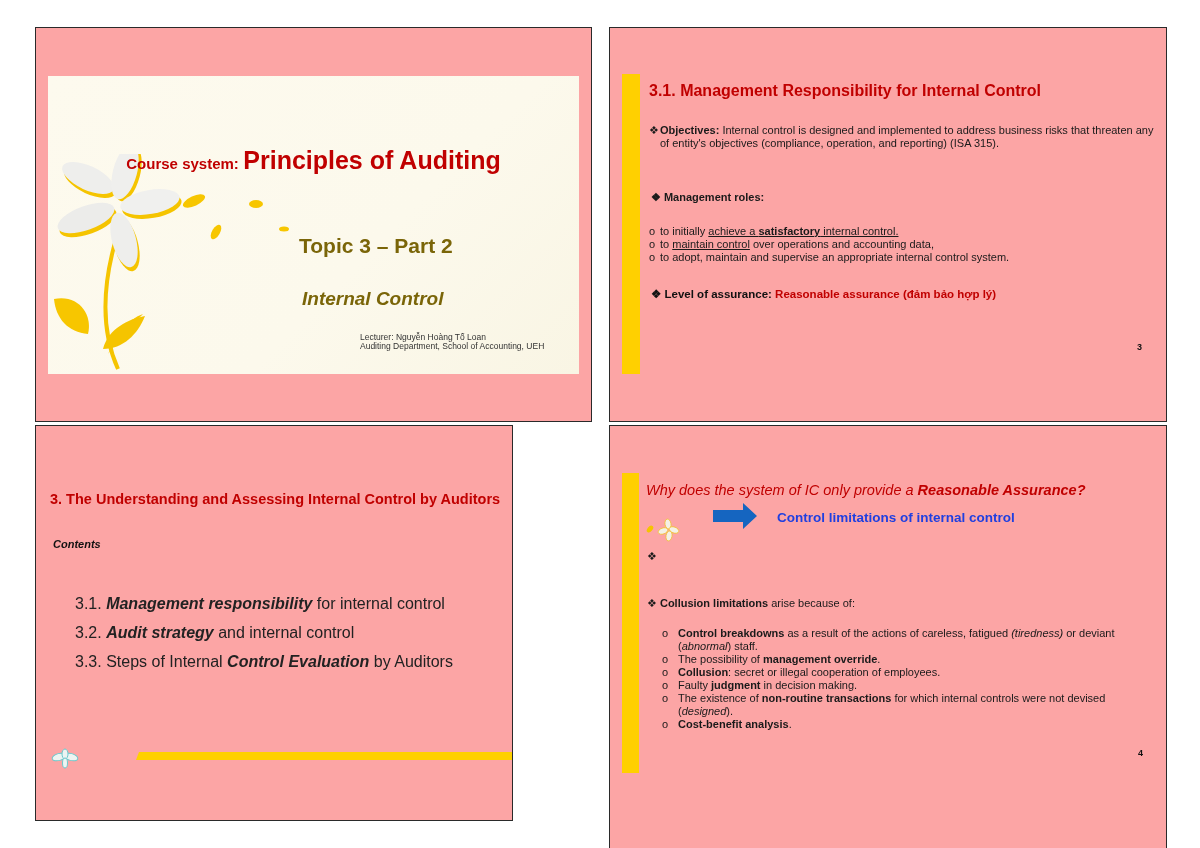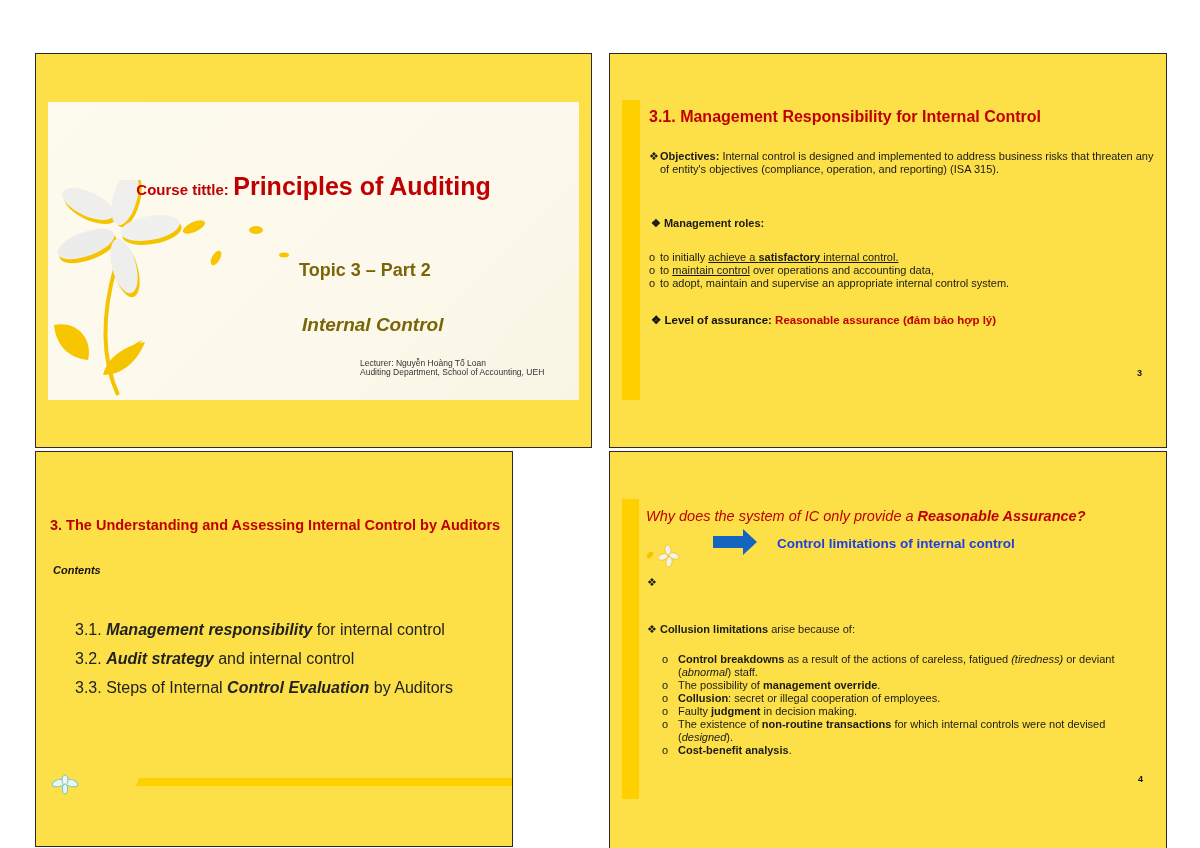--- a/index.html
+++ b/index.html
@@ -2,42 +2,41 @@
 <html><head>
 <meta charset="utf-8">
 <style>
   * { box-sizing: border-box; margin: 0; padding: 0; }
   html, body { width: 1200px; height: 848px; background: #ffffff; overflow: hidden; }
   body { position: relative; font-family: "Liberation Sans", sans-serif; color: #111; }
 
   .slide {
     position: absolute;
     border: 1.5px solid #2a2a2a;
-    background: #fde047;
+    background: #fca5a5;
     overflow: hidden;
-    margin-top: 26px;
   }
   #slide-1 { left: 35px; top: 27px; width: 557px; height: 395px; }
   #slide-3 { left: 609px; top: 27px; width: 558px; height: 395px; }
   #slide-2 { left: 35px; top: 425px; width: 478px; height: 396px; }
   #slide-4 { left: 609px; top: 425px; width: 558px; height: 448px; }
 
   
   .s1-bg {
     position: absolute; left: 12px; top: 48px; width: 531px; height: 298px;
     background: linear-gradient(135deg, #fdfaee 0%, #fcf9ec 60%, #f9f5e4 100%);
   }
   .s1-course {
     position: absolute; left: 0; top: 70px; width: 531px; text-align: center;
     color: #c00000; font-weight: bold; white-space: nowrap;
   }
   .s1-course .lbl { font-size: 15px; }
   .s1-course .ttl { font-size: 25px; text-align: center; }
   .s1-topic {
-    position: absolute; left: 251px; top: 158px; font-size: 18px; font-weight: bold;
+    position: absolute; left: 251px; top: 158px; font-size: 21px; font-weight: bold;
     color: #7a6508; white-space: nowrap;
   }
   .s1-sub {
     position: absolute; left: 254px; top: 212px; font-size: 19px; font-weight: bold; font-style: italic;
     color: #7a6508; white-space: nowrap;
   }
   .s1-lect {
     position: absolute; left: 312px; top: 257px; font-size: 8.5px; line-height: 9px; color: #333;
     white-space: nowrap;
   }
@@ -122,21 +121,21 @@
         <ellipse cx="78" cy="90" rx="12" ry="28" transform="rotate(-15 78 90)" fill="#f5c400"></ellipse>
         <ellipse cx="76" cy="86" rx="12" ry="28" transform="rotate(-15 76 86)" fill="#eeeeec"></ellipse>
       </g>
 
       <ellipse cx="146" cy="47" rx="12" ry="5" transform="rotate(-25 146 47)" fill="#f7c600"></ellipse>
       <ellipse cx="168" cy="78" rx="4" ry="8" transform="rotate(30 168 78)" fill="#f7c600"></ellipse>
       <ellipse cx="208" cy="50" rx="7" ry="4" fill="#f7c600"></ellipse>
       <ellipse cx="236" cy="75" rx="5" ry="2.5" fill="#f7c600"></ellipse>
     </svg>
     <div class="s1-course">
-      <span class="lbl">Course tittle:</span>
+      <span class="lbl">Course system:</span>
       <span class="ttl">Principles of Auditing</span>
     </div>
     <div class="s1-topic">Topic 3 – Part 2</div>
     <div class="s1-sub">Internal Control</div>
     <div class="s1-lect">
       <div>Lecturer: Nguyễn Hoàng Tố Loan</div>
       <div>Auditing Department, School of Accounting, UEH</div>
     </div>
   </div>
 </div>

